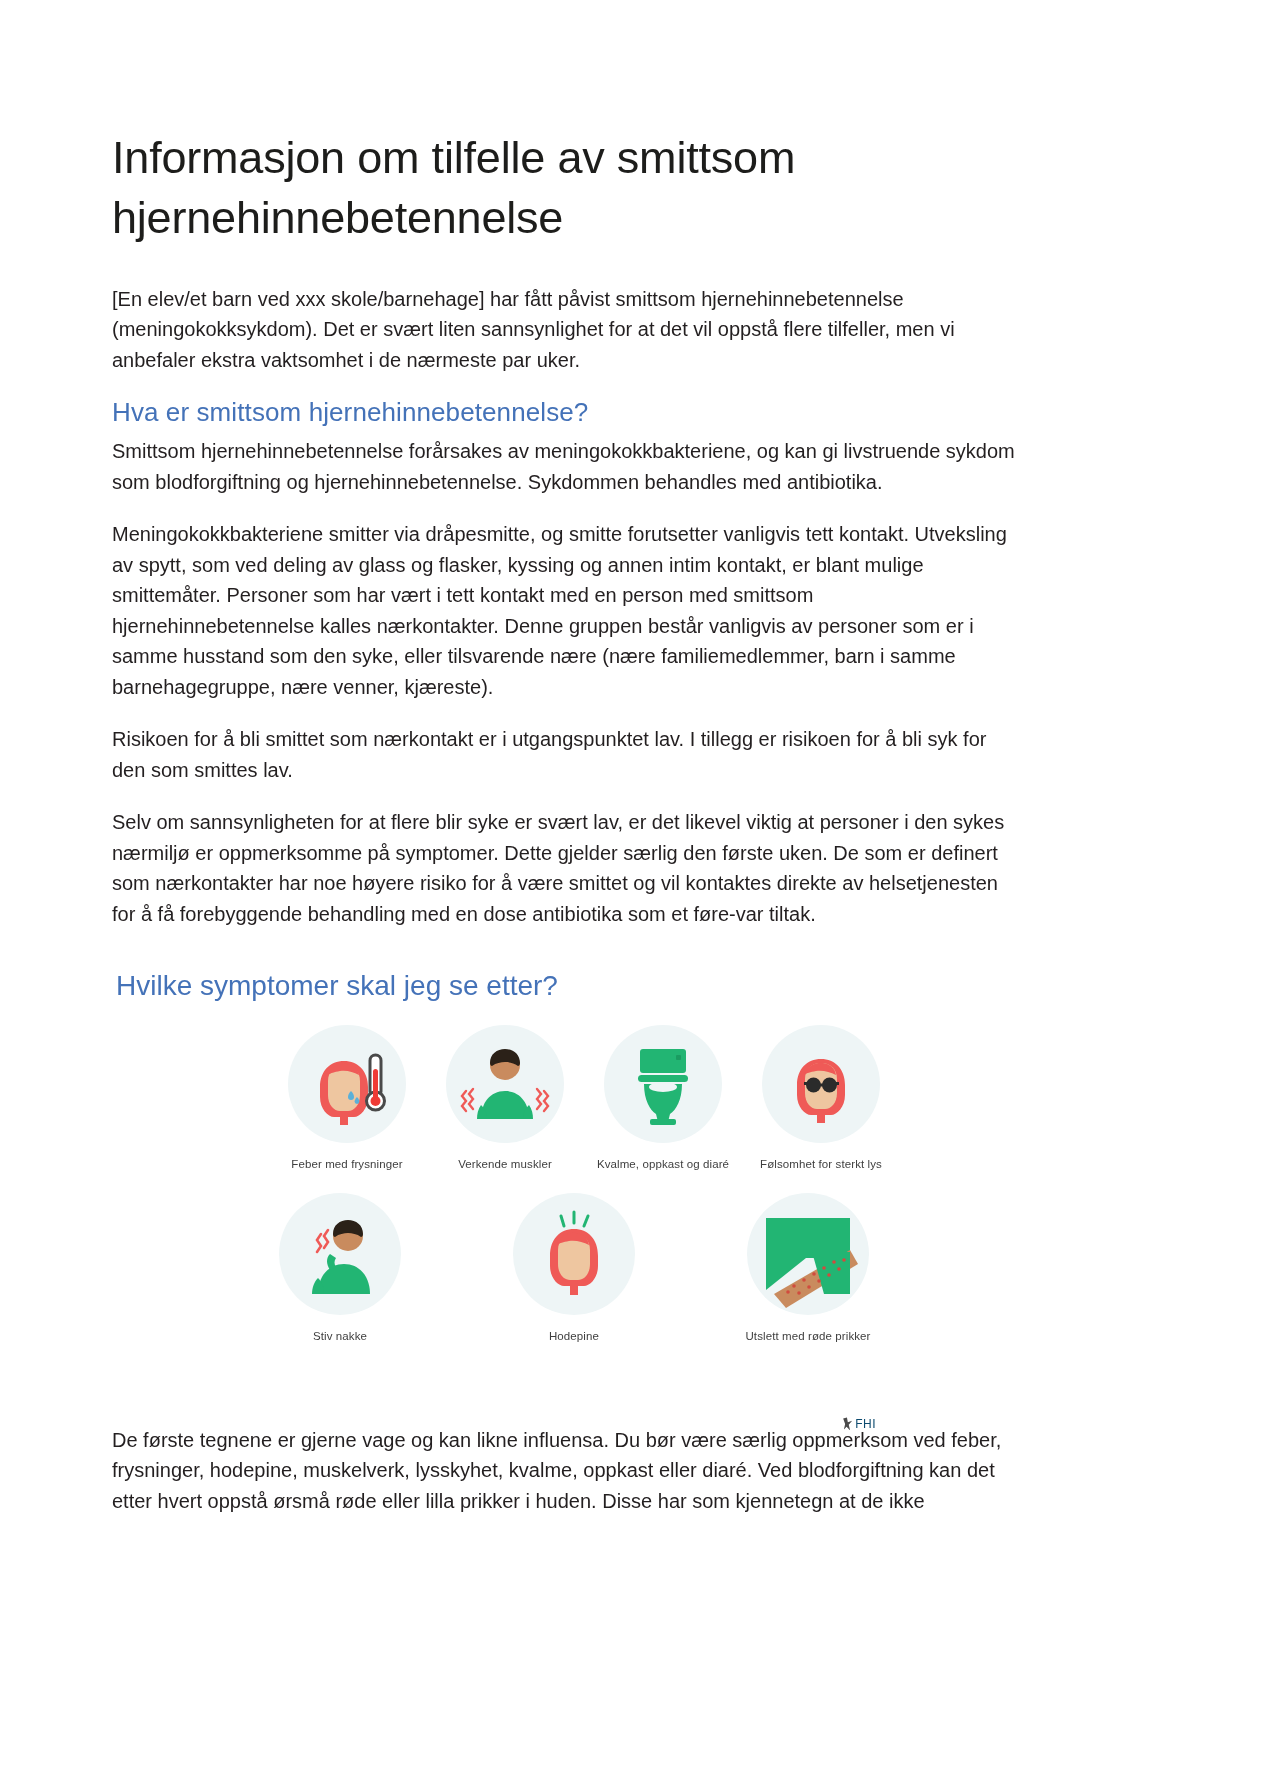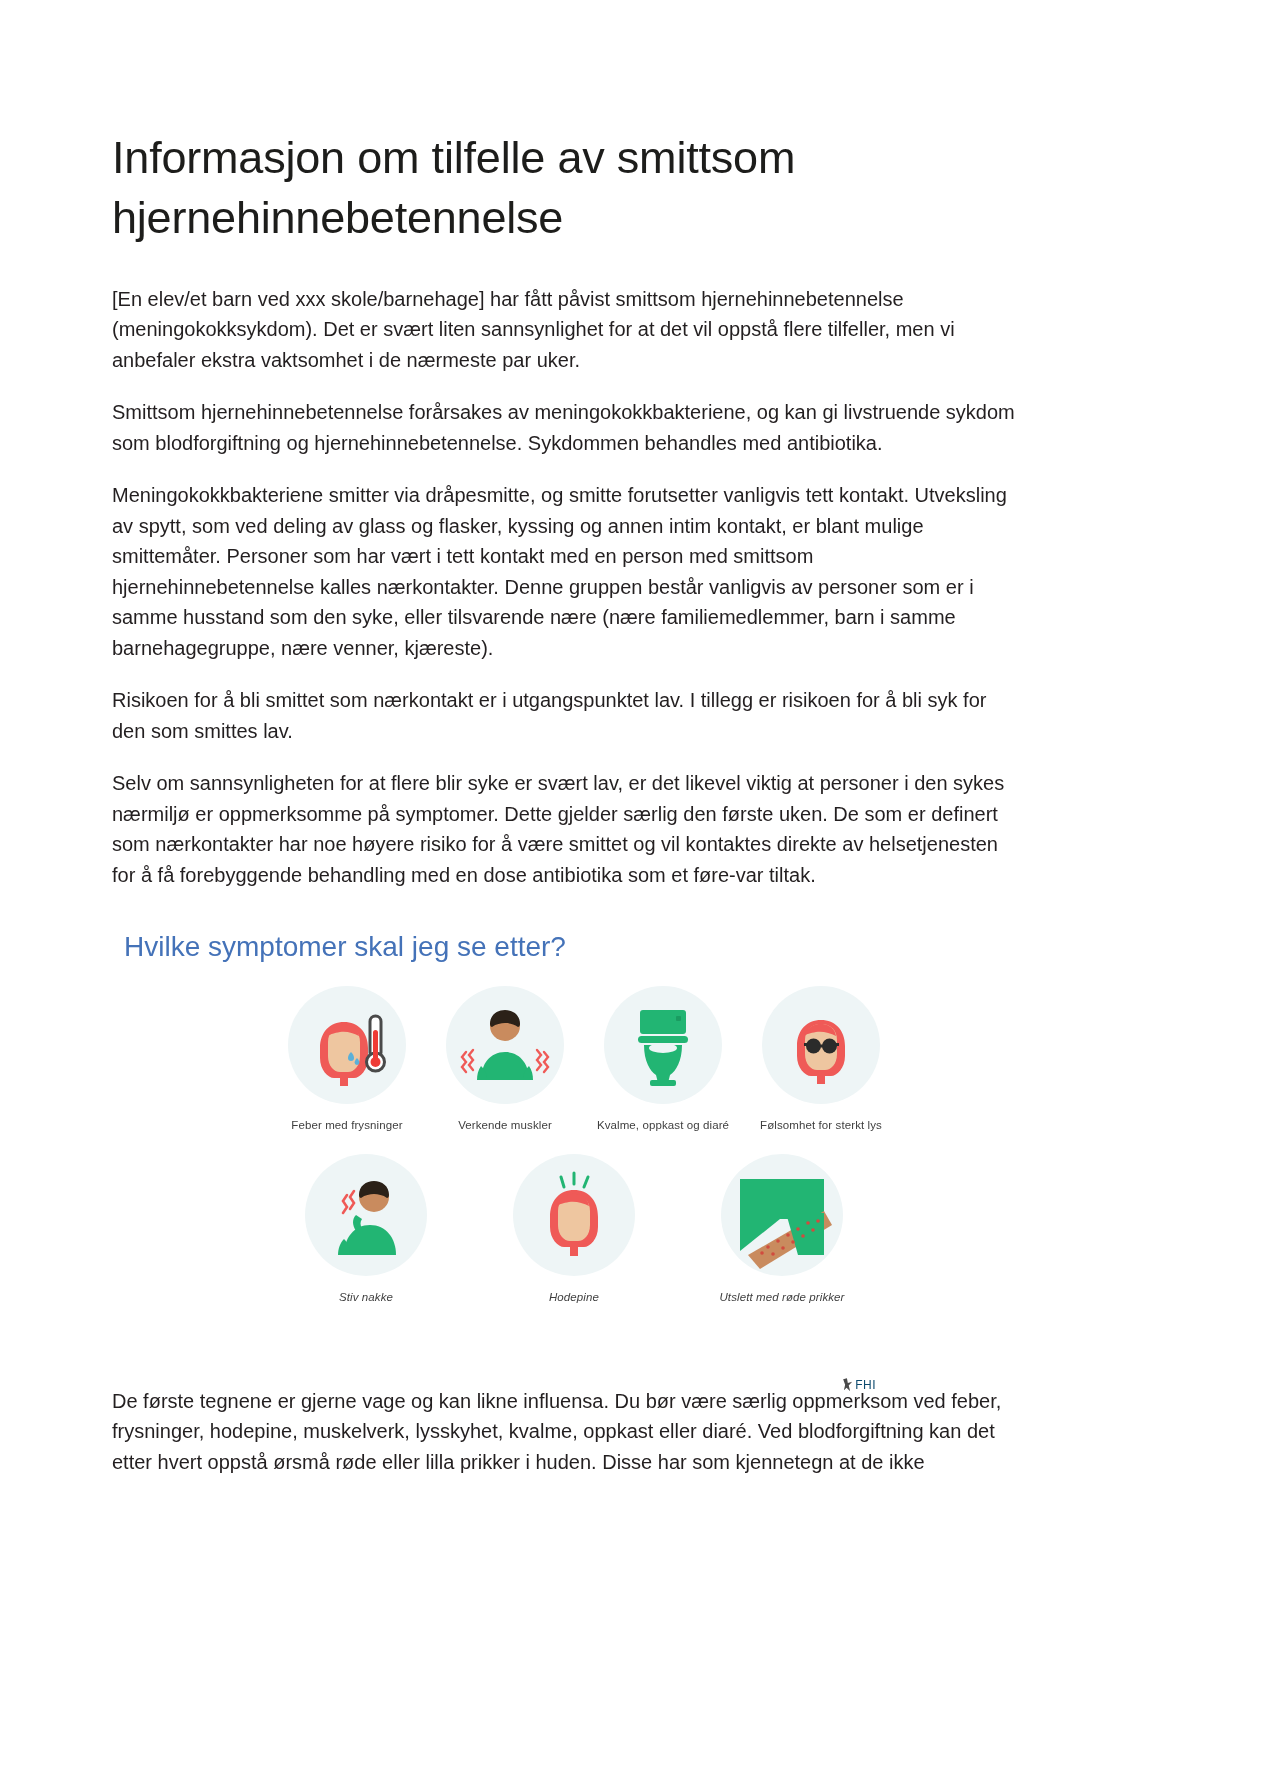--- a/index.html
+++ b/index.html
@@ -60,36 +60,36 @@
     color: #4472b8;
     margin: 0 0 8px 0;
     letter-spacing: 0.1px;
   }
   .heading-spacer-top { margin-top: 32px; }
   h2.symptoms-heading {
     font-size: 28px;
     line-height: 1.2;
     font-weight: 400;
     color: #4472b8;
-    margin: 40px 0 0 12px;
+    margin: 40px 0 0 4px;
   }
 
   
   .figure {
     position: relative;
     margin-top: 22px;
     height: 400px;
   }
   .sym-row {
     display: flex;
     justify-content: center;
     align-items: flex-start;
   }
   .sym-row-1 { padding-left: 38px; }
-  .sym-row-2 { gap: 50px; margin-top: 22px; padding-left: 18px; font-style: italic; }
+  .sym-row-2 { gap: 76px; margin-top: 22px; padding-left: 18px; }
   .sym-item {
     width: 158px;
     display: flex;
     flex-direction: column;
     align-items: center;
   }
   .sym-circle {
     width: 118px;
     height: 118px;
     border-radius: 50%;
@@ -143,20 +143,21 @@
 <div class="page">
   <div class="content">
 
     <h1 class="doc-title">Informasjon om tilfelle av smittsom hjernehinnebetennelse</h1>
 
     <div class="intro-block">
       <p class="body-text">[En elev/et barn ved xxx skole/barnehage] har fått påvist smittsom hjernehinnebetennelse (meningokokksykdom). Det er svært liten sannsynlighet for at det vil oppstå flere tilfeller, men vi anbefaler ekstra vaktsomhet i de nærmeste par uker.</p>
     </div>
 
     <div>
+      <h2 class="section-heading heading-spacer-top">Hva er smittsom hjernehinnebetennelse?</h2>
       <p class="body-text">Smittsom hjernehinnebetennelse forårsakes av meningokokkbakteriene, og kan gi livstruende sykdom som blodforgiftning og hjernehinnebetennelse. Sykdommen behandles med antibiotika.</p>
       <p class="body-text">Meningokokkbakteriene smitter via dråpesmitte, og smitte forutsetter vanligvis tett kontakt. Utveksling av spytt, som ved deling av glass og flasker, kyssing og annen intim kontakt, er blant mulige smittemåter. Personer som har vært i tett kontakt med en person med smittsom hjernehinnebetennelse kalles nærkontakter. Denne gruppen består vanligvis av personer som er i samme husstand som den syke, eller tilsvarende nære (nære familiemedlemmer, barn i samme barnehagegruppe, nære venner, kjæreste).</p>
       <p class="body-text">Risikoen for å bli smittet som nærkontakt er i utgangspunktet lav. I tillegg er risikoen for å bli syk for den som smittes lav.</p>
     </div>
 
     <div>
       <p class="body-text">Selv om sannsynligheten for at flere blir syke er svært lav, er det likevel viktig at personer i den sykes nærmiljø er oppmerksomme på symptomer. Dette gjelder særlig den første uken. De som er definert som nærkontakter har noe høyere risiko for å være smittet og vil kontaktes direkte av helsetjenesten for å få forebyggende behandling med en dose antibiotika som et føre-var tiltak.</p>
     </div>
 
     <div>

